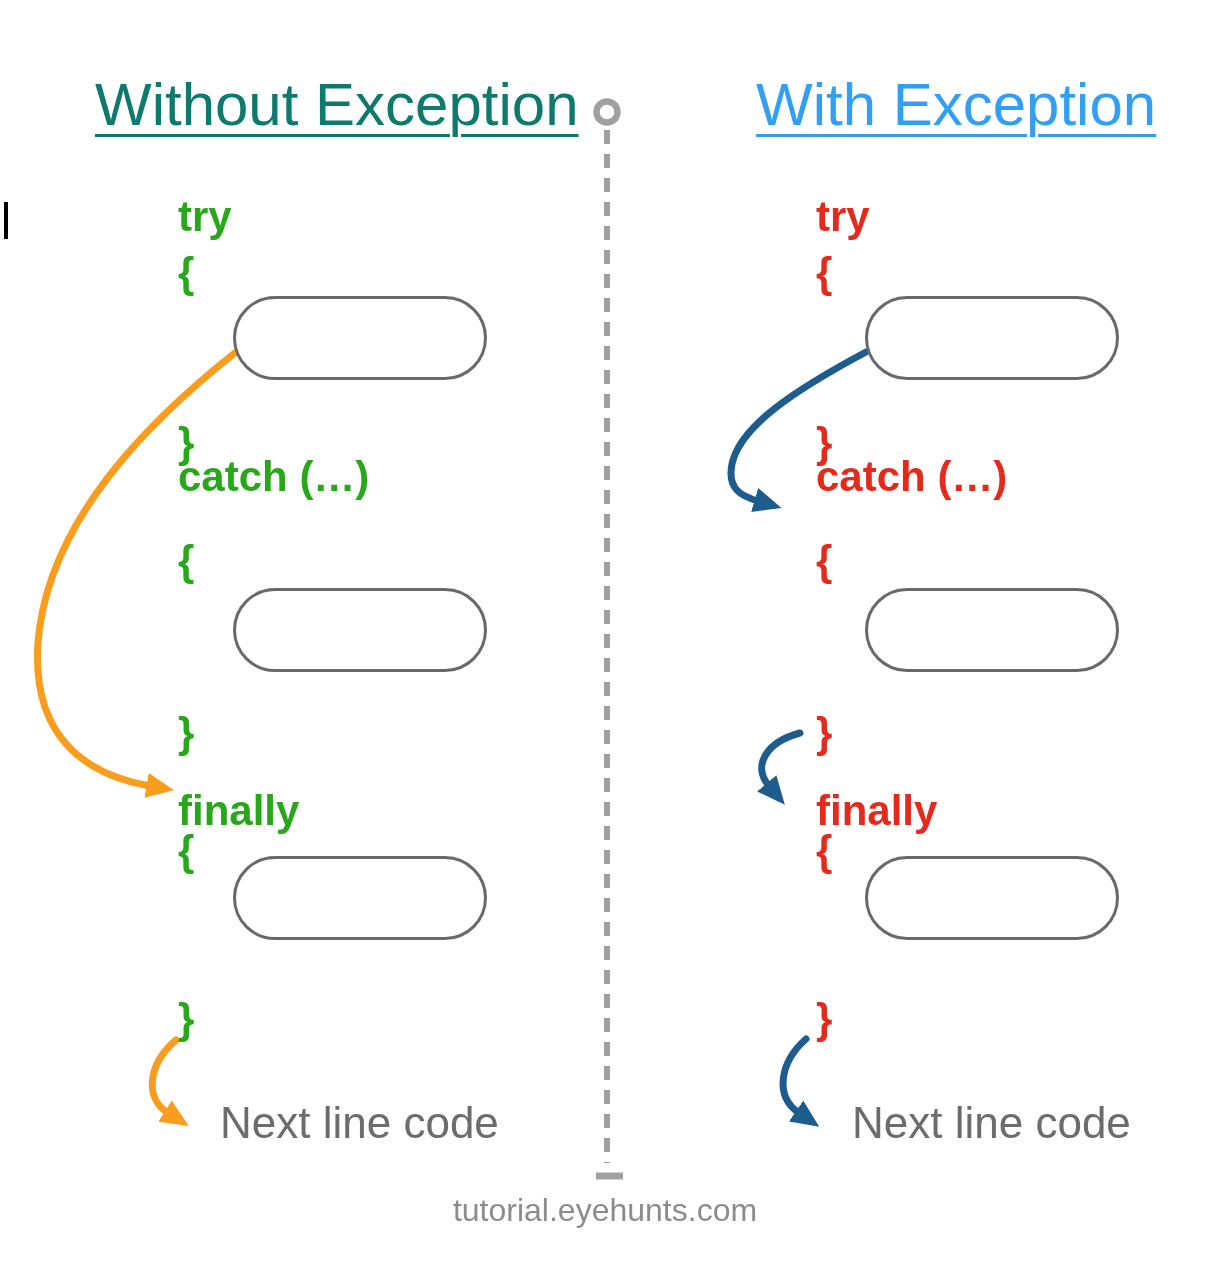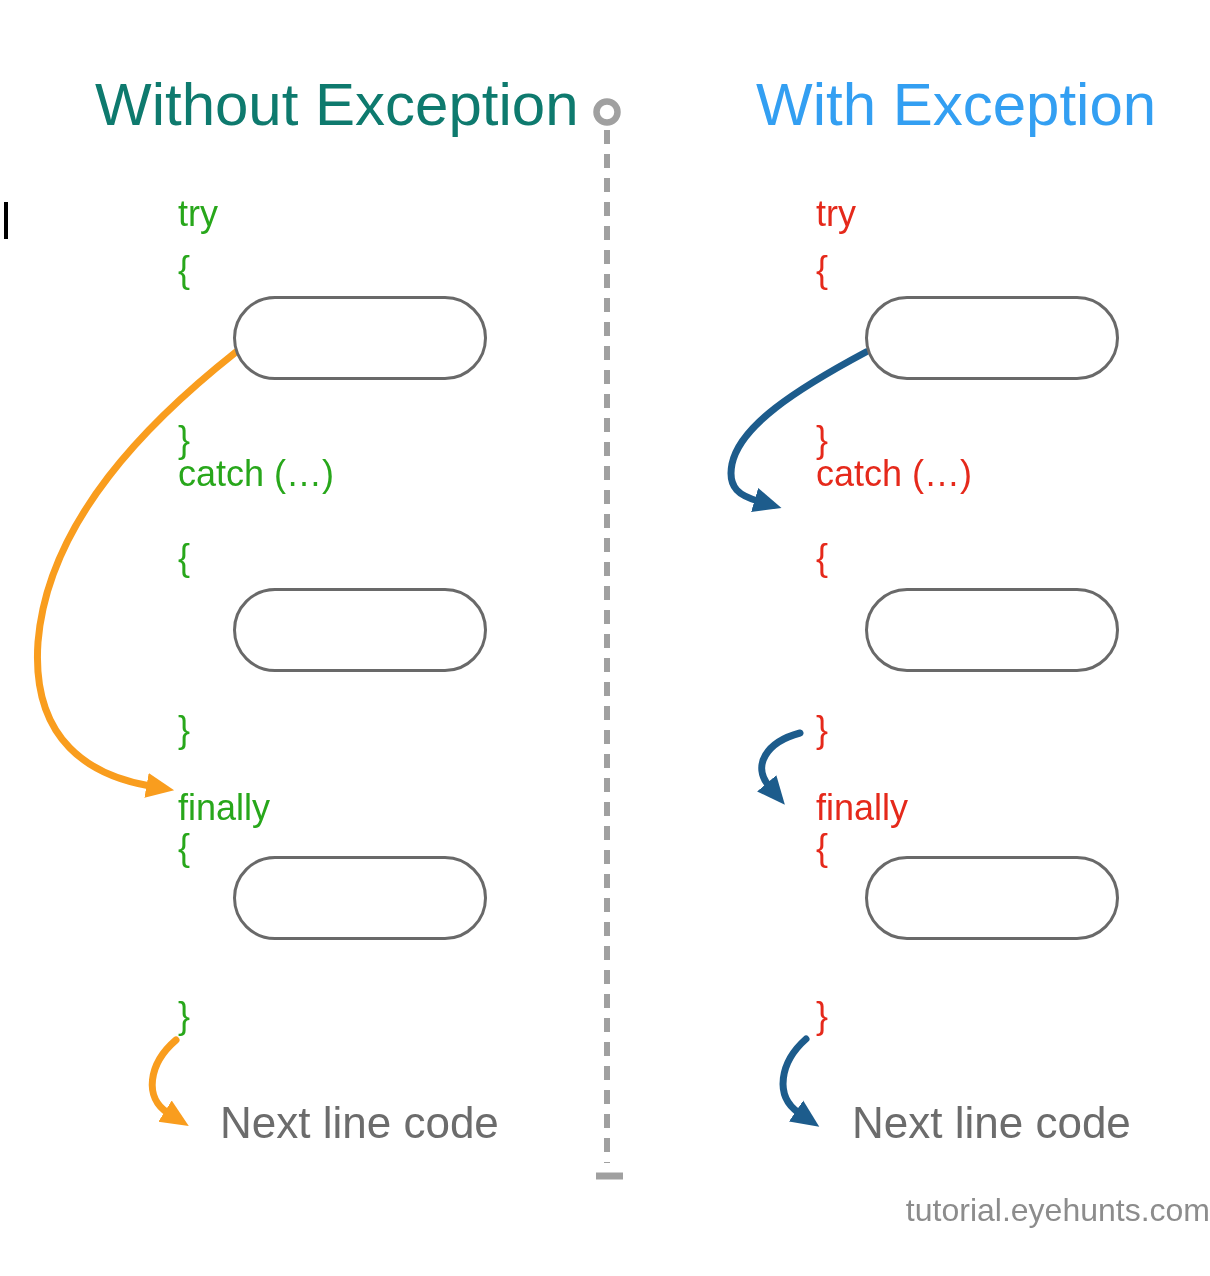--- a/index.html
+++ b/index.html
@@ -15,32 +15,33 @@
     position: absolute;
     left: 0; top: 0;
     width: 1210px; height: 1276px;
     pointer-events: none;
   }
   .title {
     position: absolute;
     top: 70px;
     font-size: 60px;
     font-weight: 400;
+    text-decoration: underline;
     text-underline-offset: 9px;
     text-decoration-thickness: 3px;
     white-space: nowrap;
     text-align: right;
   }
   .title-left  { left: 95px;  color: var(--left-title); }
   .title-right { left: 756px; color: var(--right-title); }
 
   .code {
     position: absolute;
-    font-size: 36px;
-    font-weight: 400;
+    font-size: 42px;
+    font-weight: 700;
     line-height: 1;
     white-space: nowrap;
   }
   .col-l { left: 178px; color: var(--left-code); }
   .col-r { left: 816px; color: var(--right-code); }
   .r1 { top: 196px; }
   .r2 { top: 252px; }
   .r3 { top: 422px; }
   .r4 { top: 456px; }
   .r5 { top: 540px; }
@@ -73,21 +74,21 @@
     white-space: nowrap;
   }
   .next-l { left: 220px; }
   .next-r { left: 852px; }
 
   .watermark {
     position: absolute;
     top: 1192px;
     left: 0;
     width: 1210px;
-    text-align: right;
+    text-align: center;
     font-size: 32px;
     color: var(--watermark);
   }
   .cursor-bar {
     position: absolute;
     left: 4px;
     top: 202px;
     width: 4px;
     height: 37px;
     background: var(--cursor);

